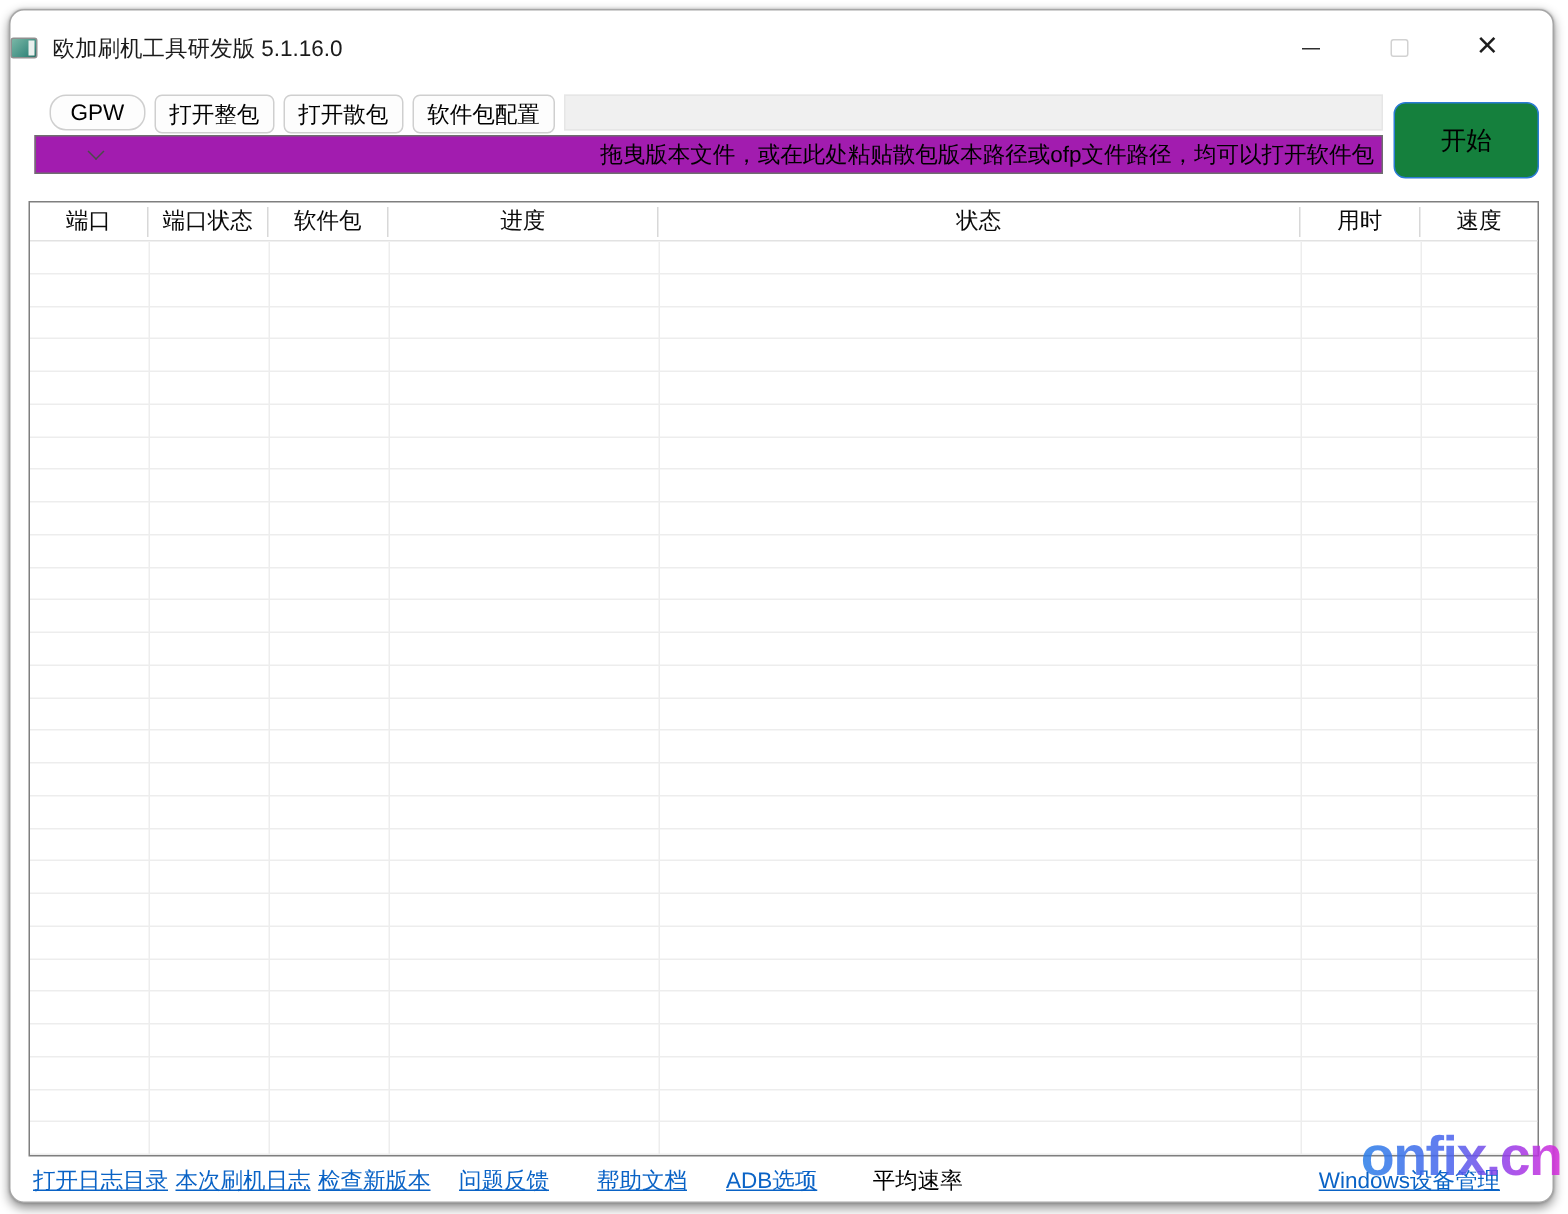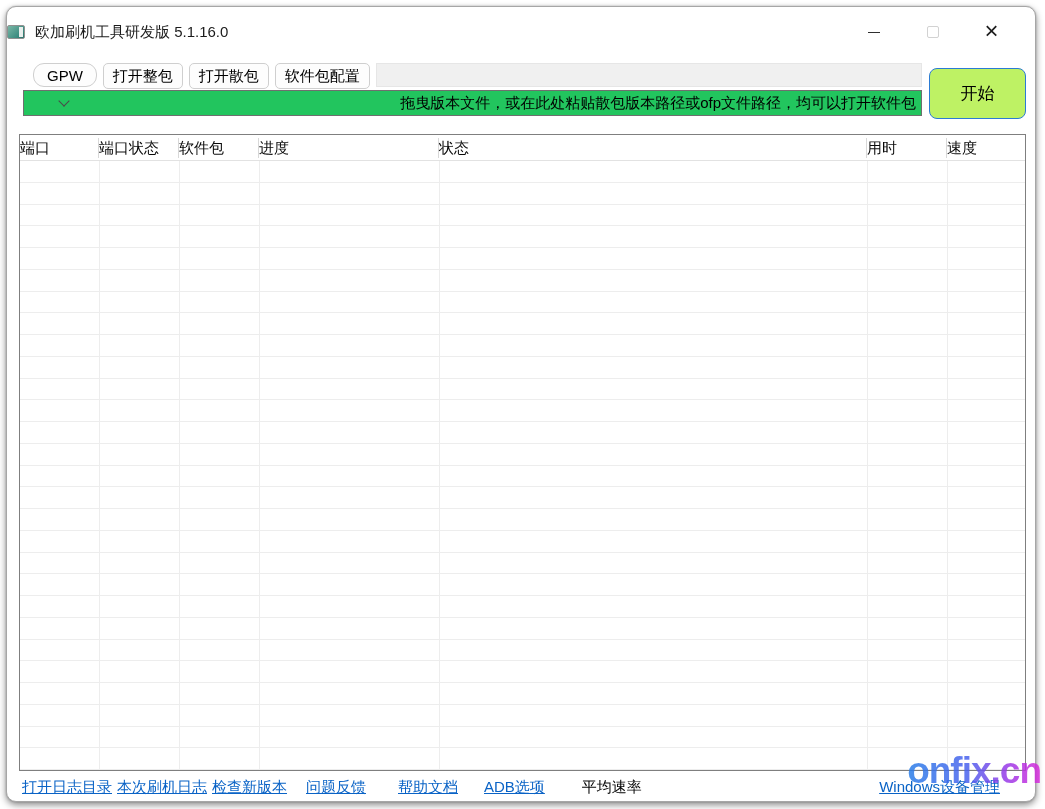--- a/index.html
+++ b/index.html
@@ -26,36 +26,36 @@
 
   
   .toolbar { position:relative; margin:4px 9px 0 16px; height:63px; }
   .toolbar-left { width:calc(100% - 104px); }
   .btn-row { display:flex; align-items:flex-start; gap:6px; margin:6px 0 0 10px; height:24px; }
   .tb-btn { height:24px; padding:12px 9px; background:#fdfdfd; border:1px solid #cfcfcf;
     border-radius:5px; font-size:15px; color:#000; display:flex; align-items:center;
     cursor:pointer; white-space:nowrap; font-family:inherit; }
   .tb-btn.gpw { border-radius:11px; padding:4px 13px; }
   .tb-filler { flex:1; height:24px; background:#f0f0f0; border:1px solid #e6e6e6; }
-  .combo { margin-top:3px; height:26px; border:1px solid #6f6f6f; background:#22c55e;
+  .combo { margin-top:3px; height:26px; border:1px solid #6f6f6f; background:#a21caf;
     display:flex; align-items:center; cursor:text; }
   .combo-chevron { margin-left:36px; width:8px; height:8px; margin-top:-4px;
     border-right:1.4px solid #4a4a4a; border-bottom:1.4px solid #4a4a4a;
     transform:rotate(45deg); flex:none; }
   .combo-text { flex:1; text-align:right; font-size:15px; color:#000; padding-right:5px;
     white-space:nowrap; overflow:hidden; }
   .start-btn { position:absolute; top:5px; right:0; width:97px; height:51px;
-    background:#bef264; border:1.5px solid #2b7bd4; border-radius:8px; font-size:17px;
+    background:#15803d; border:1.5px solid #2b7bd4; border-radius:8px; font-size:17px;
     color:#000; display:flex; align-items:center; justify-content:center; cursor:pointer;
     font-family:inherit; }
 
   
   .table { margin:8px 9px 0 12px; border:1px solid #7f7f7f; background:#fff; }
   .thead { display:flex; align-items:center; height:26px; border-bottom:1px solid #e2e2e2; }
-  .th { font-size:15px; color:#0a0a0a; text-align:left; height:20px; line-height:20px;
+  .th { font-size:15px; color:#0a0a0a; text-align:center; height:20px; line-height:20px;
     border-right:1px solid #d8d8d8; flex:none; }
   .th:last-child { border-right:none; flex:1; }
   .tbody { position:relative; height:609px; overflow:hidden; }
   .trow { height:21.75px; border-bottom:1px solid #ededed; }
   .col-line { position:absolute; top:0; bottom:0; width:1px; background:#ededed; }
 
   
   .statusbar { display:flex; align-items:flex-start; margin:7px 9px 0 15px; height:24px;
     font-size:15px; }
   #status-links { display:flex; align-items:center; }

